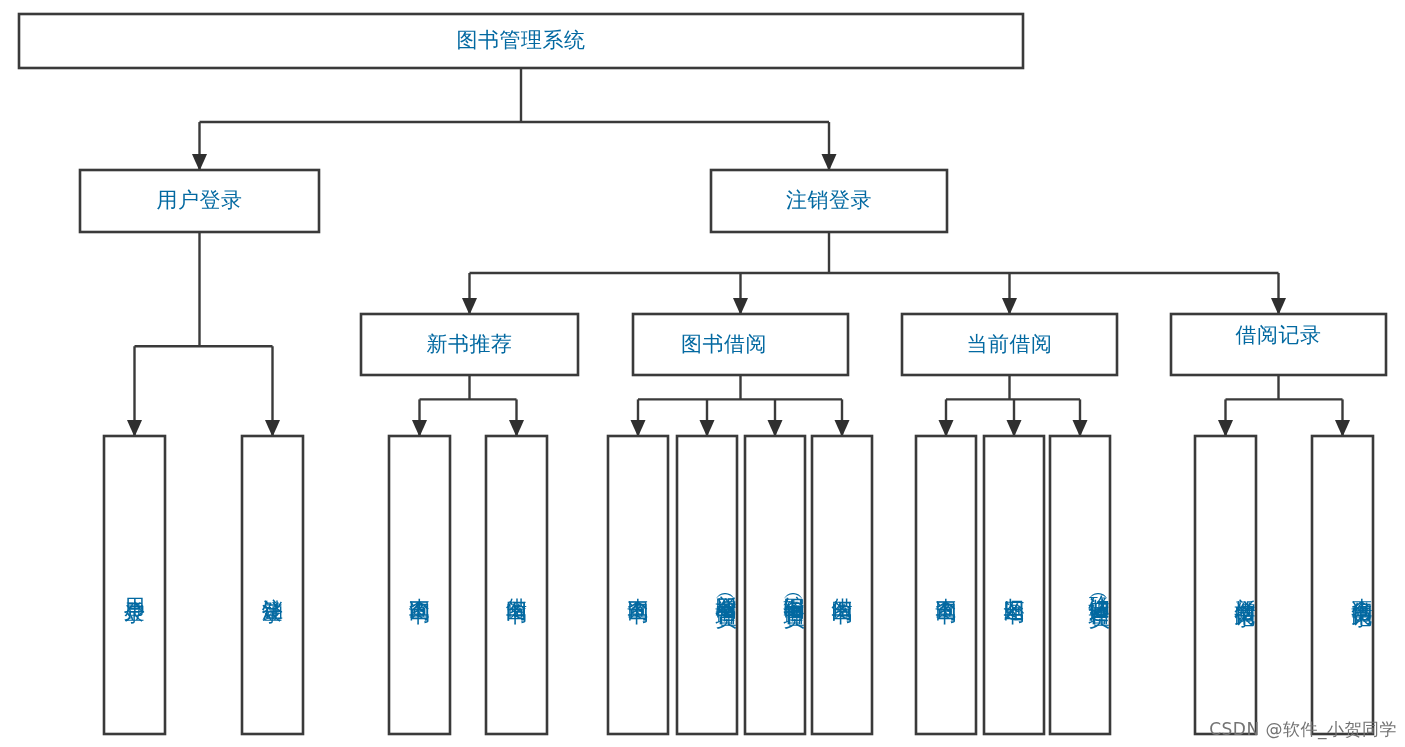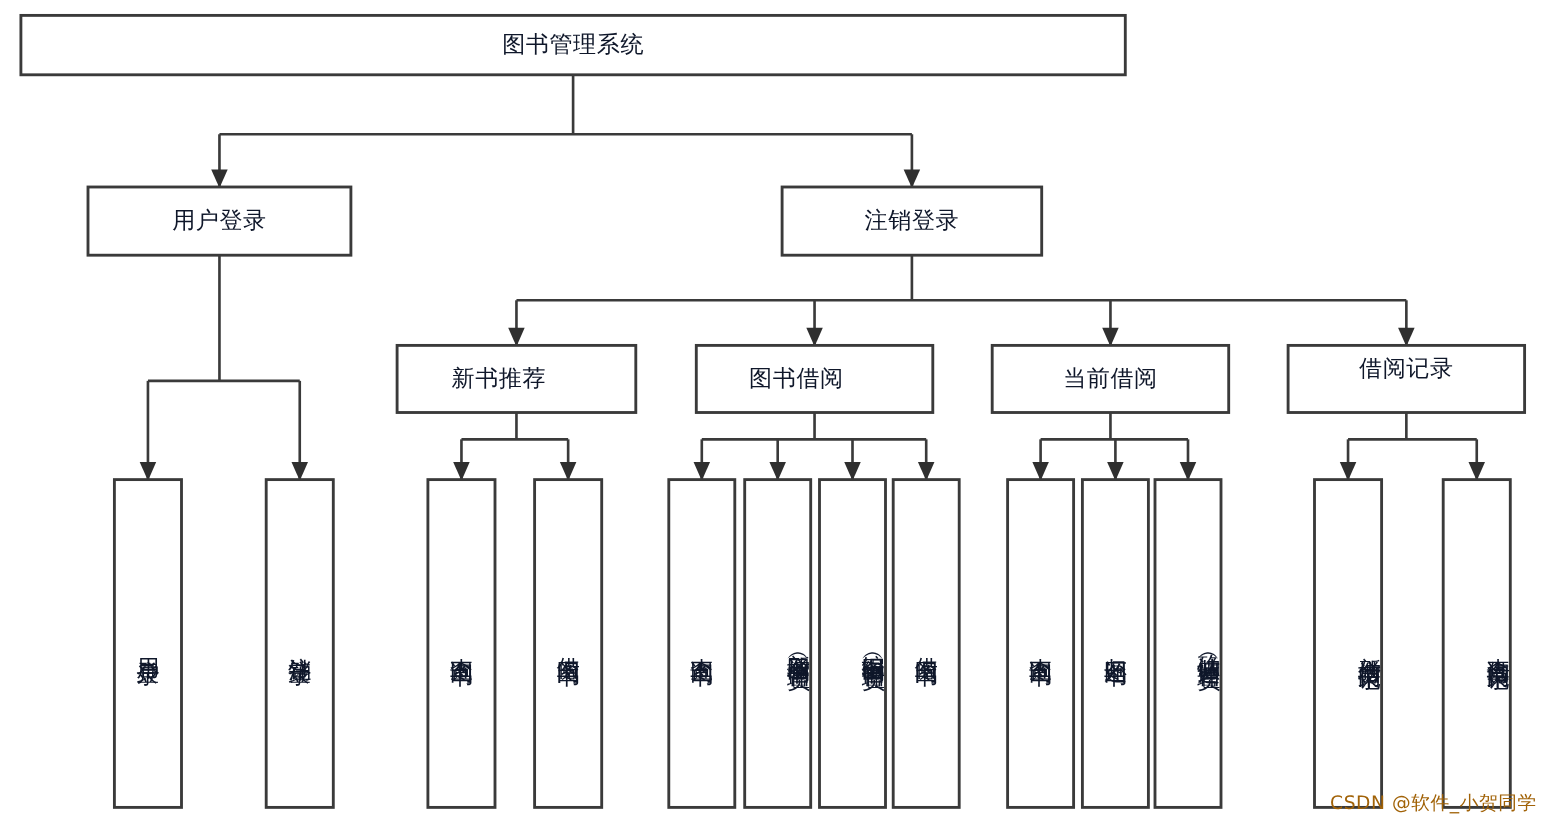--- a/index.html
+++ b/index.html
@@ -40,21 +40,21 @@
   }
   .arrow-head {
     fill: #2f2f2f;
     stroke: none;
   }
   .node-label {
     position: absolute;
     display: flex;
     align-items: center;
     justify-content: center;
-    color: #0f172a;
+    color: #0369a1;
     text-align: center;
     letter-spacing: 0.5px;
     pointer-events: none;
     border-radius: 20px;
   }
   .label-horizontal {
     font-size: 21px;
     line-height: 1.2;
   }
   .label-vertical {
@@ -70,21 +70,21 @@
   }
   .label-vertical.centered {
     align-items: center;
     padding-top: 0;
   }
   #watermark {
     position: absolute;
     right: 8px;
     bottom: 6px;
     font-size: 17px;
-    color: #a16207;
+    color: #737373;
     letter-spacing: 0.5px;
     white-space: nowrap;
     font-family: "DejaVu Sans", "Liberation Sans", sans-serif;
   }
 </style>
 </head>
 <body>
 
 <div id="diagram-root">
 
@@ -164,21 +164,21 @@
         <rect x="1050" y="436" width="60" height="298" class="node-box"></rect>
         <rect x="1195" y="436" width="61" height="298" class="node-box"></rect>
         <rect x="1312" y="436" width="61" height="298" class="node-box"></rect>
       </g>
   </svg>
 
   <div id="labels-layer">
       <div class="node-label label-horizontal" style="left: 19px; top: 14px; width: 1004px; height: 54px;">图书管理系统</div>
       <div class="node-label label-horizontal" style="left: 80px; top: 170px; width: 239px; height: 62px;">用户登录</div>
       <div class="node-label label-horizontal" style="left: 711px; top: 170px; width: 236px; height: 62px;">注销登录</div>
-      <div class="node-label label-horizontal" style="left: 345px; top: 314px; width: 217px; height: 61px;">新书推荐</div>
+      <div class="node-label label-horizontal" style="left: 361px; top: 314px; width: 217px; height: 61px;">新书推荐</div>
       <div class="node-label label-horizontal" style="left: 633px; top: 314px; width: 182px; height: 61px;">图书借阅</div>
       <div class="node-label label-horizontal" style="left: 902px; top: 314px; width: 215px; height: 61px; text-align: right;">当前借阅</div>
       <div class="node-label label-horizontal" style="left: 1171px; top: 314px; width: 215px; height: 44px;">借阅记录</div>
       <div class="node-label label-vertical centered" style="left: 104px; top: 436px; width: 61px; height: 298px;">用户登录</div>
       <div class="node-label label-vertical centered" style="left: 242px; top: 436px; width: 61px; height: 298px;">注销登录</div>
       <div class="node-label label-vertical centered" style="left: 389px; top: 436px; width: 61px; height: 298px;">查询图书</div>
       <div class="node-label label-vertical centered" style="left: 486px; top: 436px; width: 61px; height: 298px;">借阅图书</div>
       <div class="node-label label-vertical centered" style="left: 608px; top: 436px; width: 60px; height: 298px;">查询图书</div>
       <div class="node-label label-vertical" style="left: 677px; top: 436px; width: 60px; height: 298px;">新增图书（管理员）</div>
       <div class="node-label label-vertical" style="left: 745px; top: 436px; width: 60px; height: 298px;">编辑图书（管理员）</div>

